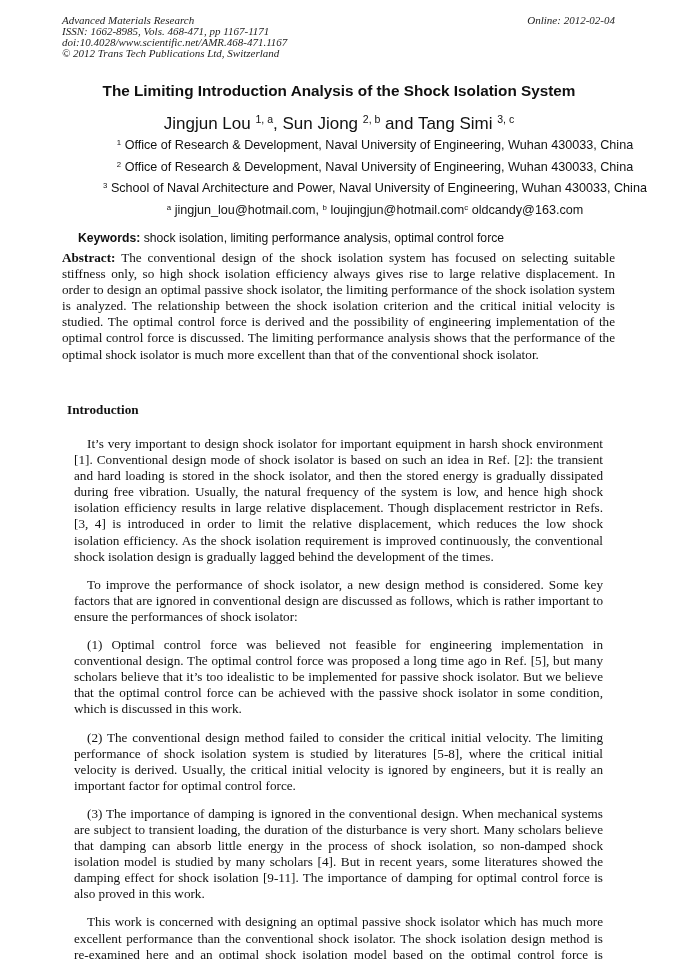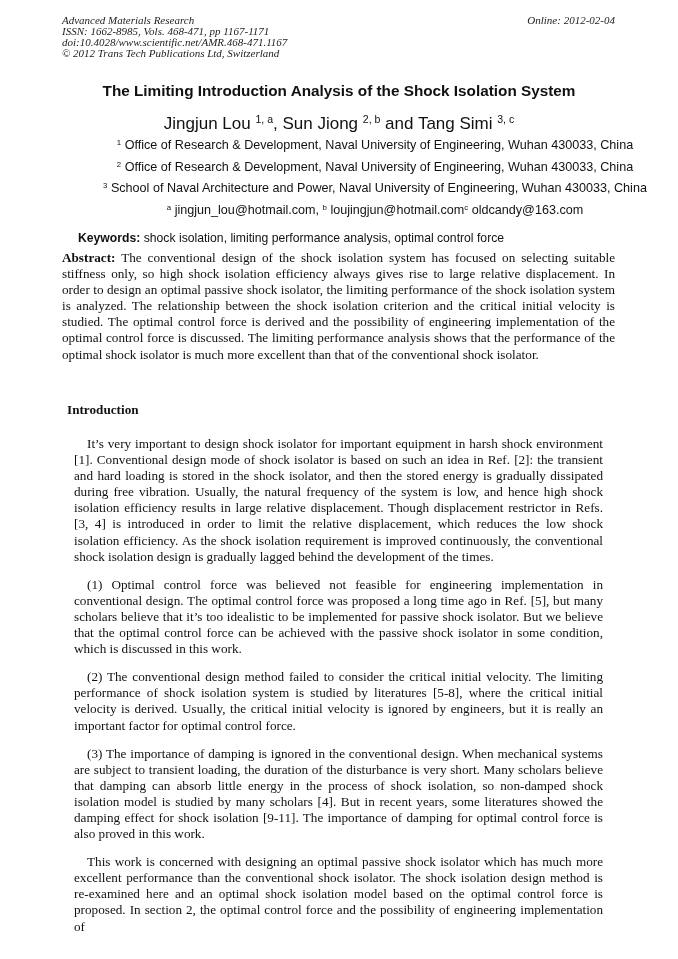--- a/index.html
+++ b/index.html
@@ -55,17 +55,18 @@
 </div>
 
 <div class="body-text abstract">
   <b>Abstract:</b><span> The conventional design of the shock isolation system has focused on selecting suitable stiffness only, so high shock isolation efficiency always gives rise to large relative displacement. In order to design an optimal passive shock isolator, the limiting performance of the shock isolation system is analyzed. The relationship between the shock isolation criterion and the critical initial velocity is studied. The optimal control force is derived and the possibility of engineering implementation of the optimal control force is discussed. The limiting performance analysis shows that the performance of the optimal shock isolator is much more excellent than that of the conventional shock isolator.</span>
 </div>
 
 <div class="section-head">Introduction</div>
 
 <div class="body-text intro">
   <p>It’s very important to design shock isolator for important equipment in harsh shock environment [1]. Conventional design mode of shock isolator is based on such an idea in Ref. [2]: the transient and hard loading is stored in the shock isolator, and then the stored energy is gradually dissipated during free vibration. Usually, the natural frequency of the system is low, and hence high shock isolation efficiency results in large relative displacement. Though displacement restrictor in Refs. [3, 4] is introduced in order to limit the relative displacement, which reduces the low shock isolation efficiency. As the shock isolation requirement is improved continuously, the conventional shock isolation design is gradually lagged behind the development of the times.</p>
+  <p>To improve the performance of shock isolator, a new design method is considered. Some key factors that are ignored in conventional design are discussed as follows, which is rather important to ensure the performances of shock isolator:</p>
   <p>(1) Optimal control force was believed not feasible for engineering implementation in conventional design. The optimal control force was proposed a long time ago in Ref. [5], but many scholars believe that it’s too idealistic to be implemented for passive shock isolator. But we believe that the optimal control force can be achieved with the passive shock isolator in some condition, which is discussed in this work.</p>
   <p>(2) The conventional design method failed to consider the critical initial velocity. The limiting performance of shock isolation system is studied by literatures [5-8], where the critical initial velocity is derived. Usually, the critical initial velocity is ignored by engineers, but it is really an important factor for optimal control force.</p>
   <p>(3) The importance of damping is ignored in the conventional design. When mechanical systems are subject to transient loading, the duration of the disturbance is very short. Many scholars believe that damping can absorb little energy in the process of shock isolation, so non-damped shock isolation model is studied by many scholars [4]. But in recent years, some literatures showed the damping effect for shock isolation [9-11]. The importance of damping for optimal control force is also proved in this work.</p>
   <p>This work is concerned with designing an optimal passive shock isolator which has much more excellent performance than the conventional shock isolator. The shock isolation design method is re-examined here and an optimal shock isolation model based on the optimal control force is proposed. In section 2, the optimal control force and the possibility of engineering implementation of</p>
 </div>
 
 </body></html>

